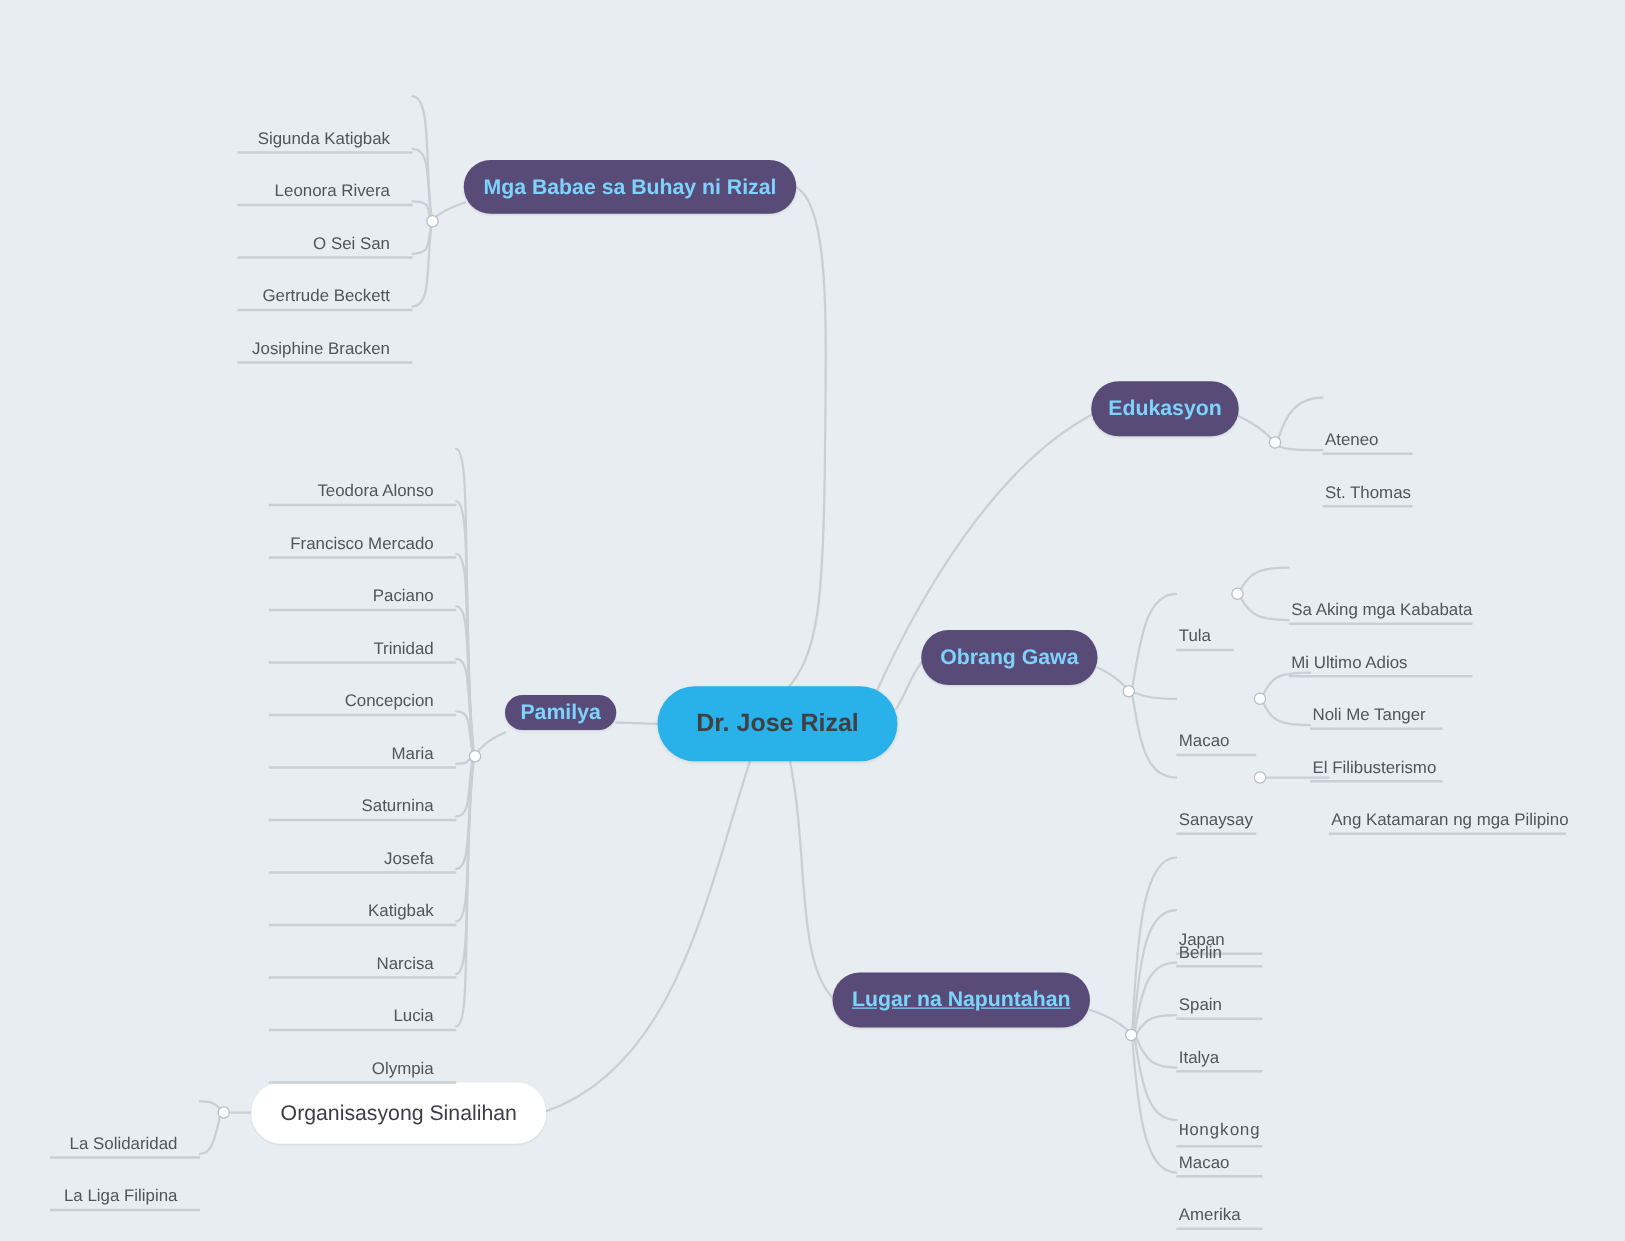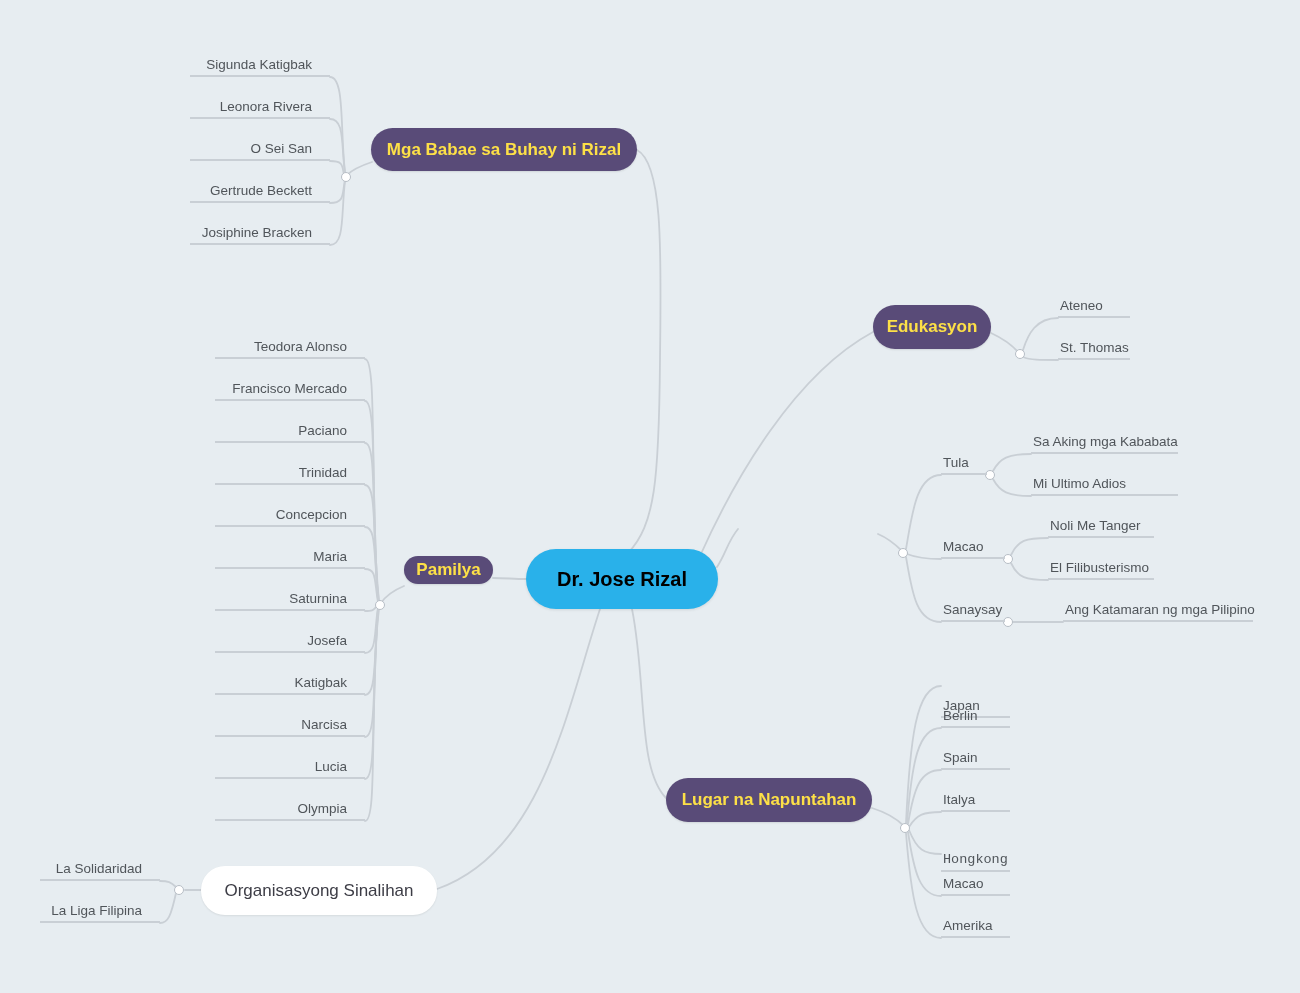--- a/index.html
+++ b/index.html
@@ -3,25 +3,25 @@
 <meta charset="utf-8">
 <title>Mind Map</title>
 <style>
   html,body{margin:0;padding:0;}
   body{font-family:"Liberation Sans","DejaVu Sans",sans-serif;background:var(--background,#e7edf1);}
   .canvas{position:relative;width:1300px;height:993px;background:var(--background,#e7edf1);overflow:hidden;}
   .wires{position:absolute;left:0;top:0;pointer-events:none;}
   .wires path{fill:none;stroke:var(--wire,#c9cfd5);stroke-width:1.8;stroke-linecap:round;}
 
   .node{position:absolute;display:flex;align-items:center;justify-content:center;box-sizing:border-box;cursor:pointer;white-space:nowrap;}
-  .central{background:var(--central-node,#29b1ea);color:#000000;font-size:20px;font-weight:bold;border-radius:30px;box-shadow:0 1px 3px rgba(0,0,0,.10);}
-  .pill{background:var(--branch-node,#594b78);color:#fde047;font-size:17px;font-weight:bold;border-radius:22px;box-shadow:0 1px 2px rgba(0,0,0,.10);text-align:center;}
+  .central{background:var(--central-node,#29b1ea);color:#404040;font-size:20px;font-weight:bold;border-radius:30px;box-shadow:0 1px 3px rgba(0,0,0,.10);}
+  .pill{background:var(--branch-node,#594b78);color:#7dd3fc;font-size:17px;font-weight:bold;border-radius:22px;box-shadow:0 1px 2px rgba(0,0,0,.10);text-align:center;}
   .plain{background:var(--plain-node-bg,#ffffff);color:var(--plain-node-text,#3d3d46);font-size:17px;font-weight:normal;border-radius:24px;box-shadow:0 1px 2px rgba(0,0,0,.08);}
 
-  .leaf{position:absolute;box-sizing:border-box;height:24px;display:flex;align-items:center;font-size:13.5px;color:var(--leaf-text,#50555a);border-bottom:2px solid var(--wire,#c9cfd5);cursor:pointer;white-space:nowrap;}
+  .leaf{position:absolute;box-sizing:border-box;height:24px;display:flex;align-items:center;font-size:13.5px;color:var(--leaf-text,#50555a);border-bottom:2px solid var(--wire,#c9cfd5);cursor:pointer;white-space:nowrap;margin-top:46px;}
   .side-l{justify-content:flex-end;padding-right:18px;}
   .side-r{justify-content:flex-start;padding-left:2px;}
 
   .handle{position:absolute;box-sizing:border-box;width:10px;height:10px;border-radius:50%;background:#fff;border:1.5px solid #b7bec6;cursor:pointer;}
 </style>
 </head>
 <body>
 
 <div class="canvas">
 
@@ -87,22 +87,23 @@
 
       <path d="M 176 887 C 171 882, 168 881, 160 881"></path>
       <path d="M 176 893 C 171 916, 168 923, 160 923"></path>
     </g>
   </svg>
 
   <div class="node central" style="left:526px;top:549px;width:192px;height:60px;">Dr. Jose Rizal</div>
 
   <div class="node pill" style="left:371px;top:128px;width:266px;height:43px;">Mga Babae sa Buhay ni Rizal</div>
   <div class="node pill" style="left:873px;top:305px;width:118px;height:44px;">Edukasyon</div>
+  <div class="node pill" style="left:737px;top:504px;width:141px;height:44px;">Obrang Gawa</div>
   <div class="node pill" style="left:404px;top:556px;width:89px;height:28px;">Pamilya</div>
-  <div class="node pill" style="left:666px;top:778px;width:206px;height:44px;">Lugar na Napuntahan</div>
+  <div class="node pill" style="left:666px;top:778px;width:206px;height:44px;text-decoration:underline;">Lugar na Napuntahan</div>
   <div class="node plain" style="left:201px;top:866px;width:236px;height:49px;">Organisasyong Sinalihan</div>
 
   <div class="handle" style="left:341px;top:172px;"></div>
   <div class="handle" style="left:1015px;top:349px;"></div>
   <div class="handle" style="left:898px;top:548px;"></div>
   <div class="handle" style="left:985px;top:470px;"></div>
   <div class="handle" style="left:1003px;top:554px;"></div>
   <div class="handle" style="left:1003px;top:617px;"></div>
   <div class="handle" style="left:375px;top:600px;"></div>
   <div class="handle" style="left:900px;top:823px;"></div>

